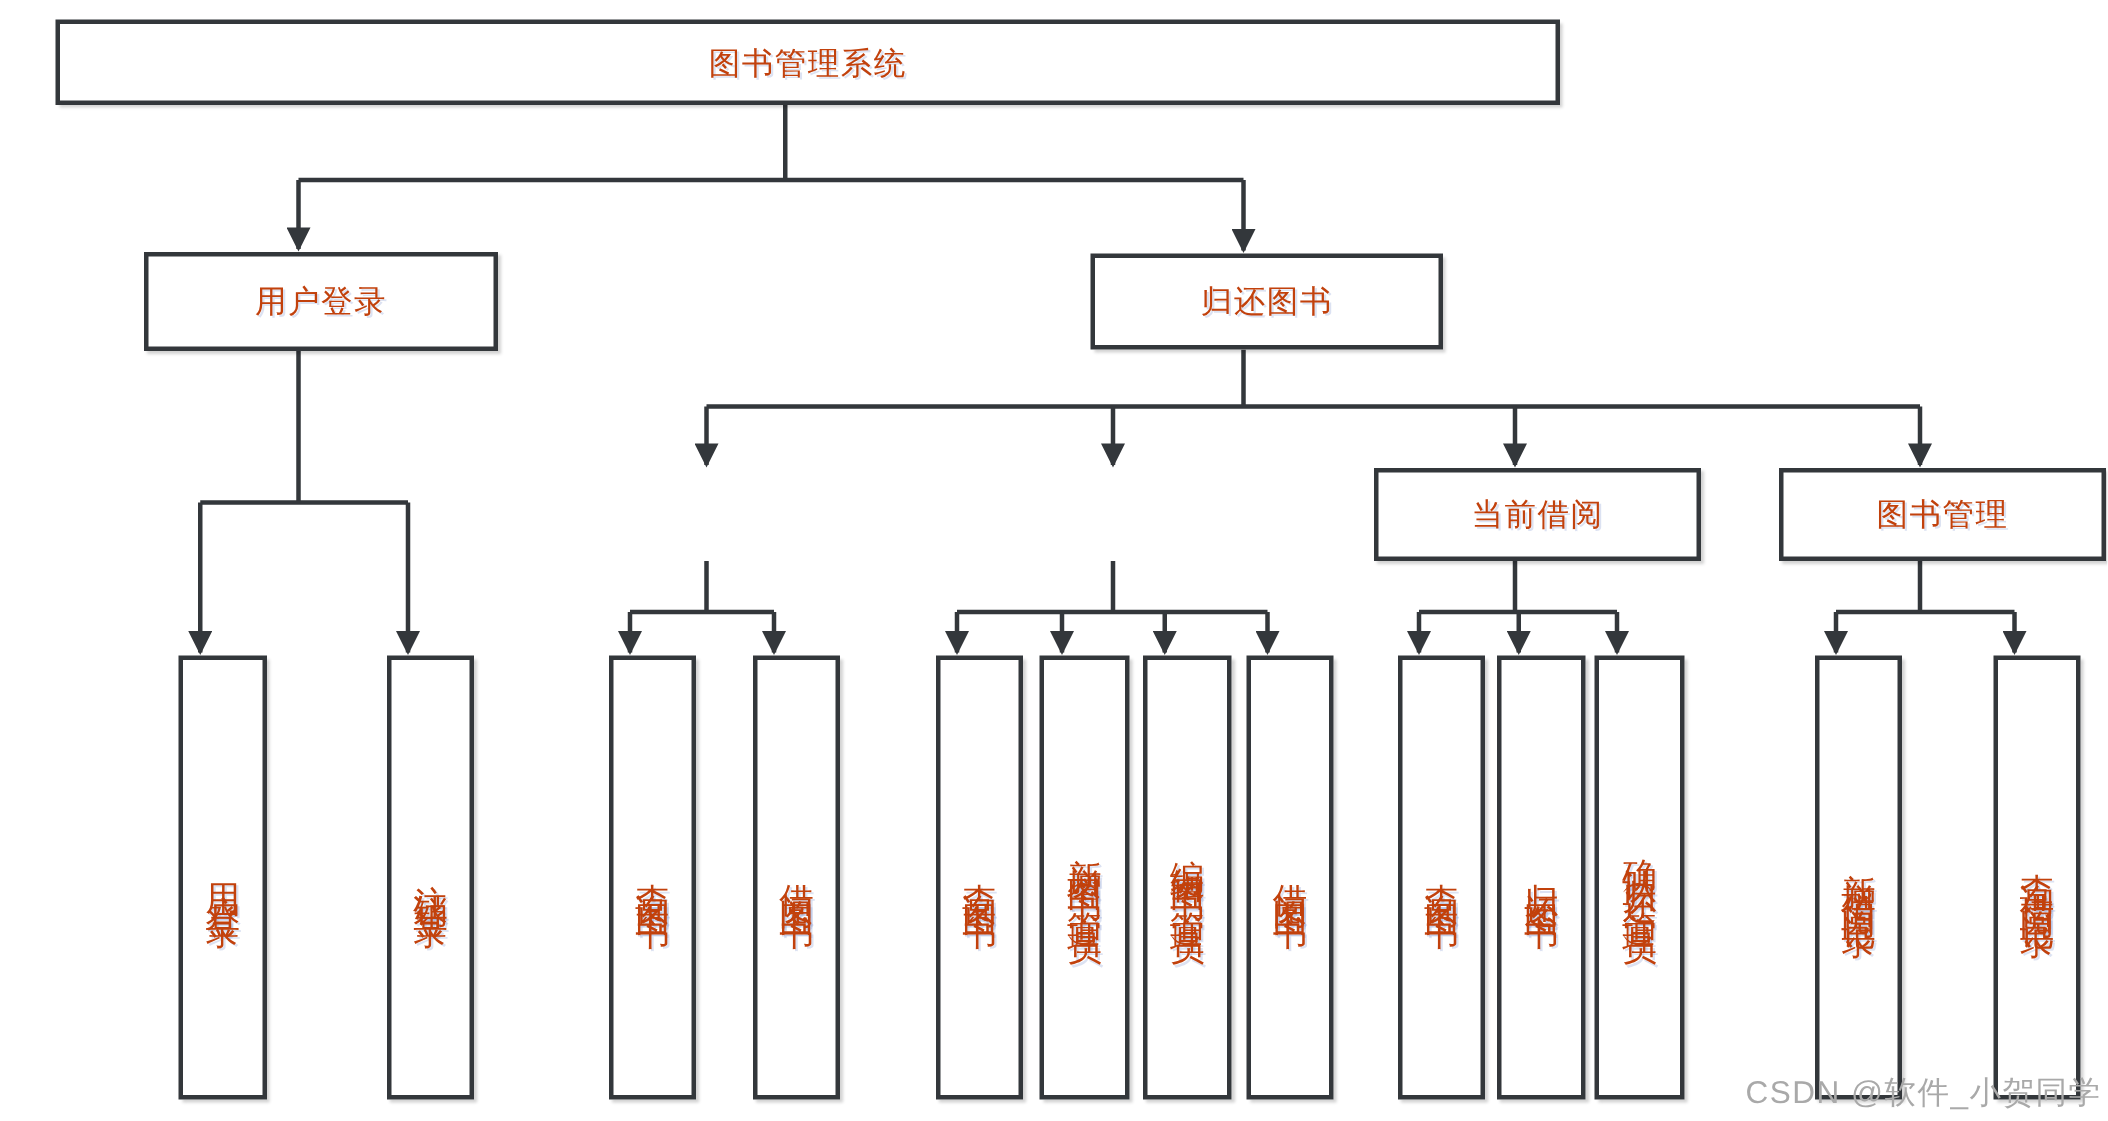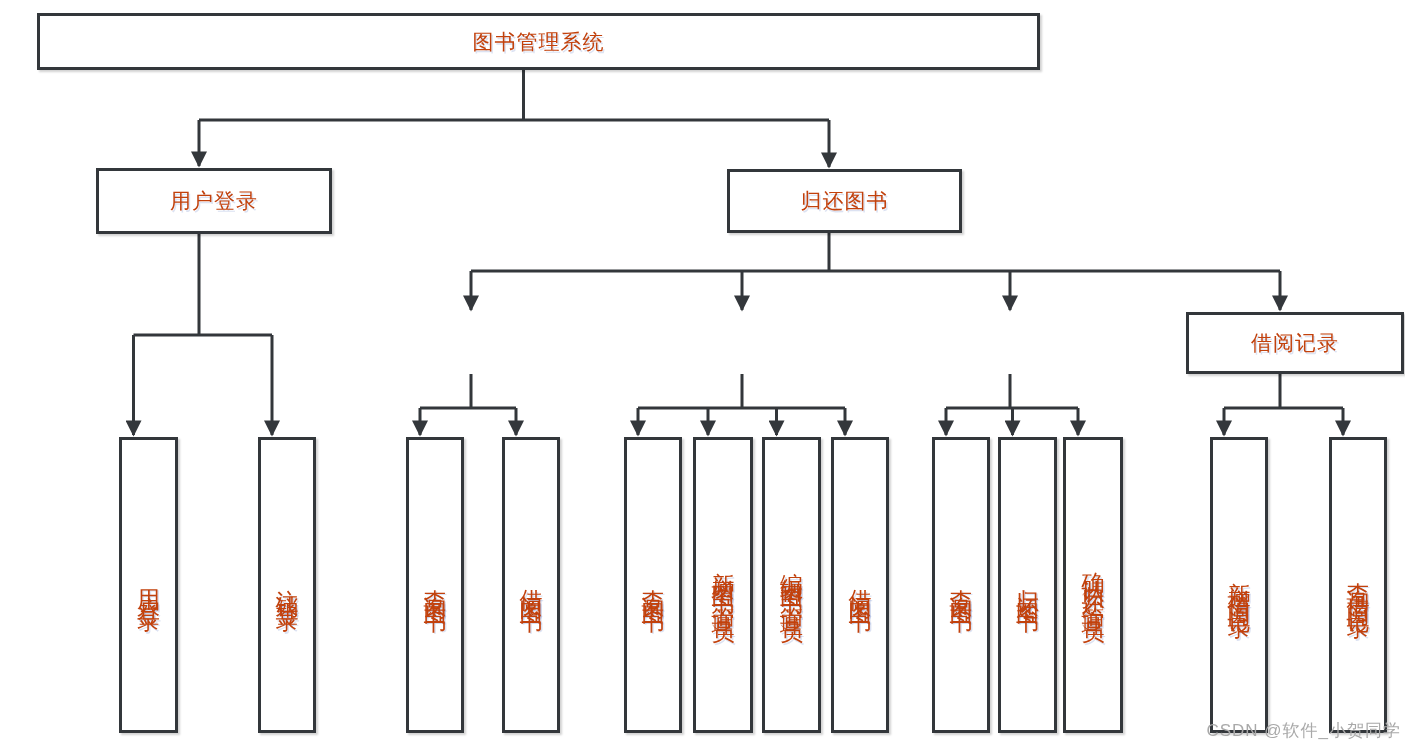--- a/index.html
+++ b/index.html
@@ -20,21 +20,21 @@
     text-shadow:1.5px 1.5px 0 rgba(130,150,210,0.28);
     white-space:nowrap;
   }
   .node.h span { font-size:21px; letter-spacing:1px; }
   .node.v span {
     writing-mode:vertical-rl; text-orientation:mixed;
     font-size:23px; letter-spacing:7px; line-height:1;
   }
   .watermark {
     position:absolute; right:4px; bottom:5px;
-    font-size:17px; color:#a9a9a9; letter-spacing:1px;
+    font-size:21px; color:#a9a9a9; letter-spacing:1px;
   }
 </style>
 </head>
 <body>
 
 <div class="canvas">
 
   <svg class="wires" width="1405" height="747" viewBox="0 0 1405 747">
     <defs>
       <marker id="arw" viewBox="0 0 10 10" refX="9" refY="5" markerWidth="20" markerHeight="16" orient="auto" markerUnits="userSpaceOnUse">
@@ -71,22 +71,25 @@
     <span>图书管理系统</span>
   </div>
 
   <div class="node h" style="left:81px; top:168px; width:236px; height:66px;">
     <span>用户登录</span>
   </div>
   <div class="node h" style="left:712px; top:169px; width:235px; height:64px;">
     <span>归还图书</span>
   </div>
 
+  <div class="node h" style="left:901px; top:312px; width:218px; height:62px;">
+    <span>当前借阅</span>
+  </div>
   <div class="node h" style="left:1171px; top:312px; width:218px; height:62px;">
-    <span>借阅记录</span>
+    <span>图书管理</span>
   </div>
 
   <div class="node v" style="left:104px; top:437px; width:59px; height:296px;">
     <span>用户登录</span>
   </div>
   <div class="node v" style="left:243px; top:437px; width:58px; height:296px;">
     <span>注销登录</span>
   </div>
 
   <div class="node v" style="left:391px; top:437px; width:58px; height:296px;">

